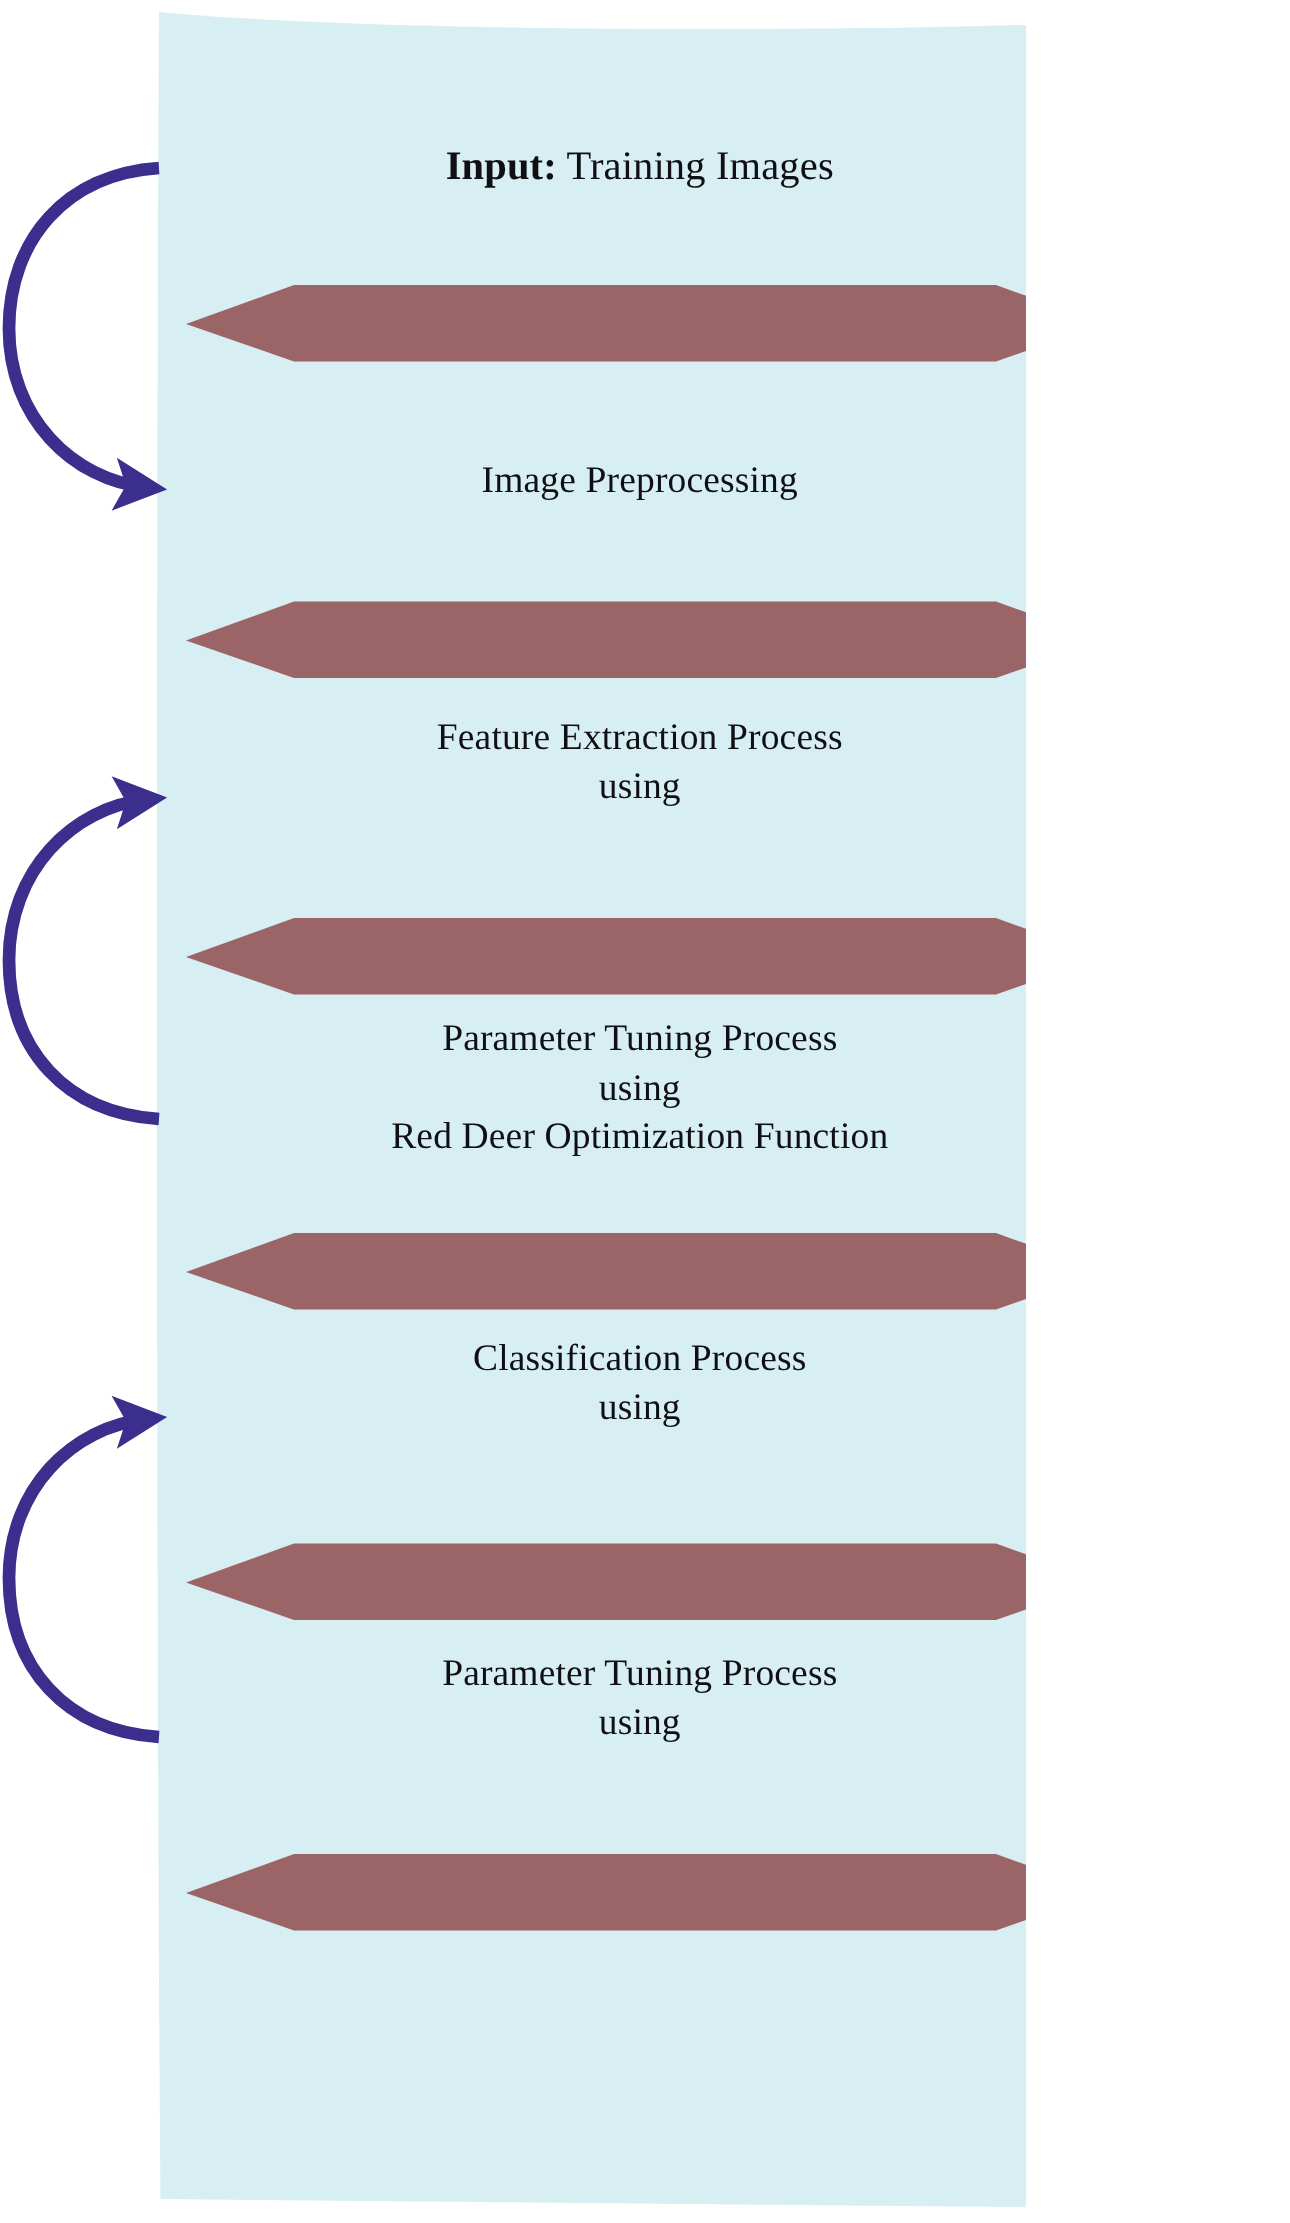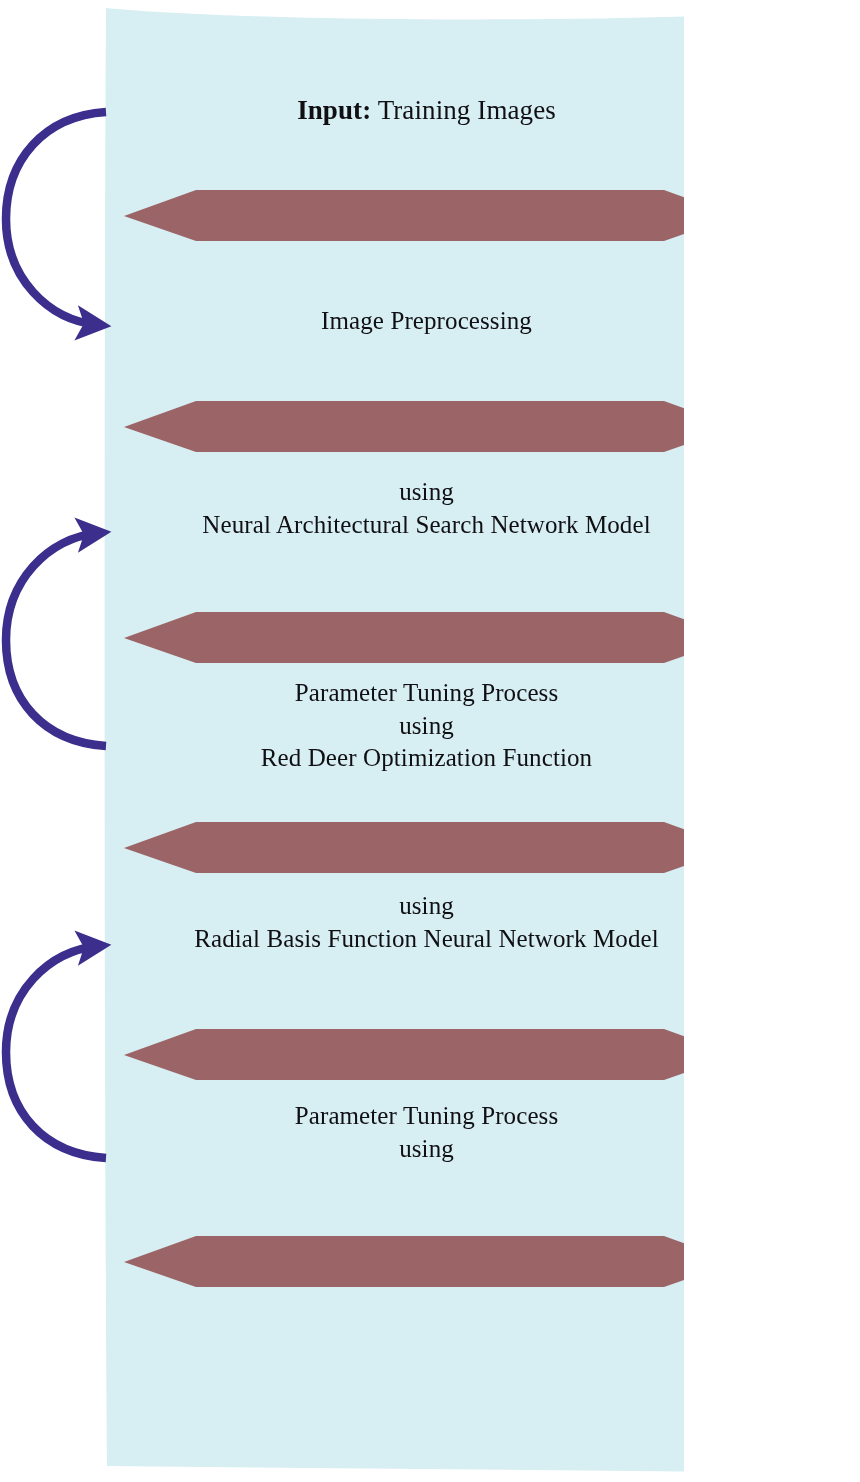--- a/index.html
+++ b/index.html
@@ -90,33 +90,33 @@
 
     <div class="stage-text t-title" style="top:93px;">
       <span class="ln"><span class="inline-bold">Input:</span><span> Training Images</span></span>
     </div>
 
     <div class="stage-text t-body" style="top:305px;">
       <span class="ln">Image Preprocessing</span>
     </div>
 
     <div class="stage-text t-body" style="top:476px;">
+      <span class="ln">Feature Extraction Process</span>
       <span class="ln">using</span>
-      <span class="ln">Neural Architectural Search Network Model</span>
     </div>
 
     <div class="stage-text t-body" style="top:677px;">
       <span class="ln">Parameter Tuning Process</span>
       <span class="ln">using</span>
       <span class="ln">Red Deer Optimization Function</span>
     </div>
 
     <div class="stage-text t-body" style="top:890px;">
+      <span class="ln">Classification Process</span>
       <span class="ln">using</span>
-      <span class="ln">Radial Basis Function Neural Network Model</span>
     </div>
 
     <div class="stage-text t-body" style="top:1100px;">
       <span class="ln">Parameter Tuning Process</span>
       <span class="ln">using</span>
     </div>
 
 
   </div>
 

